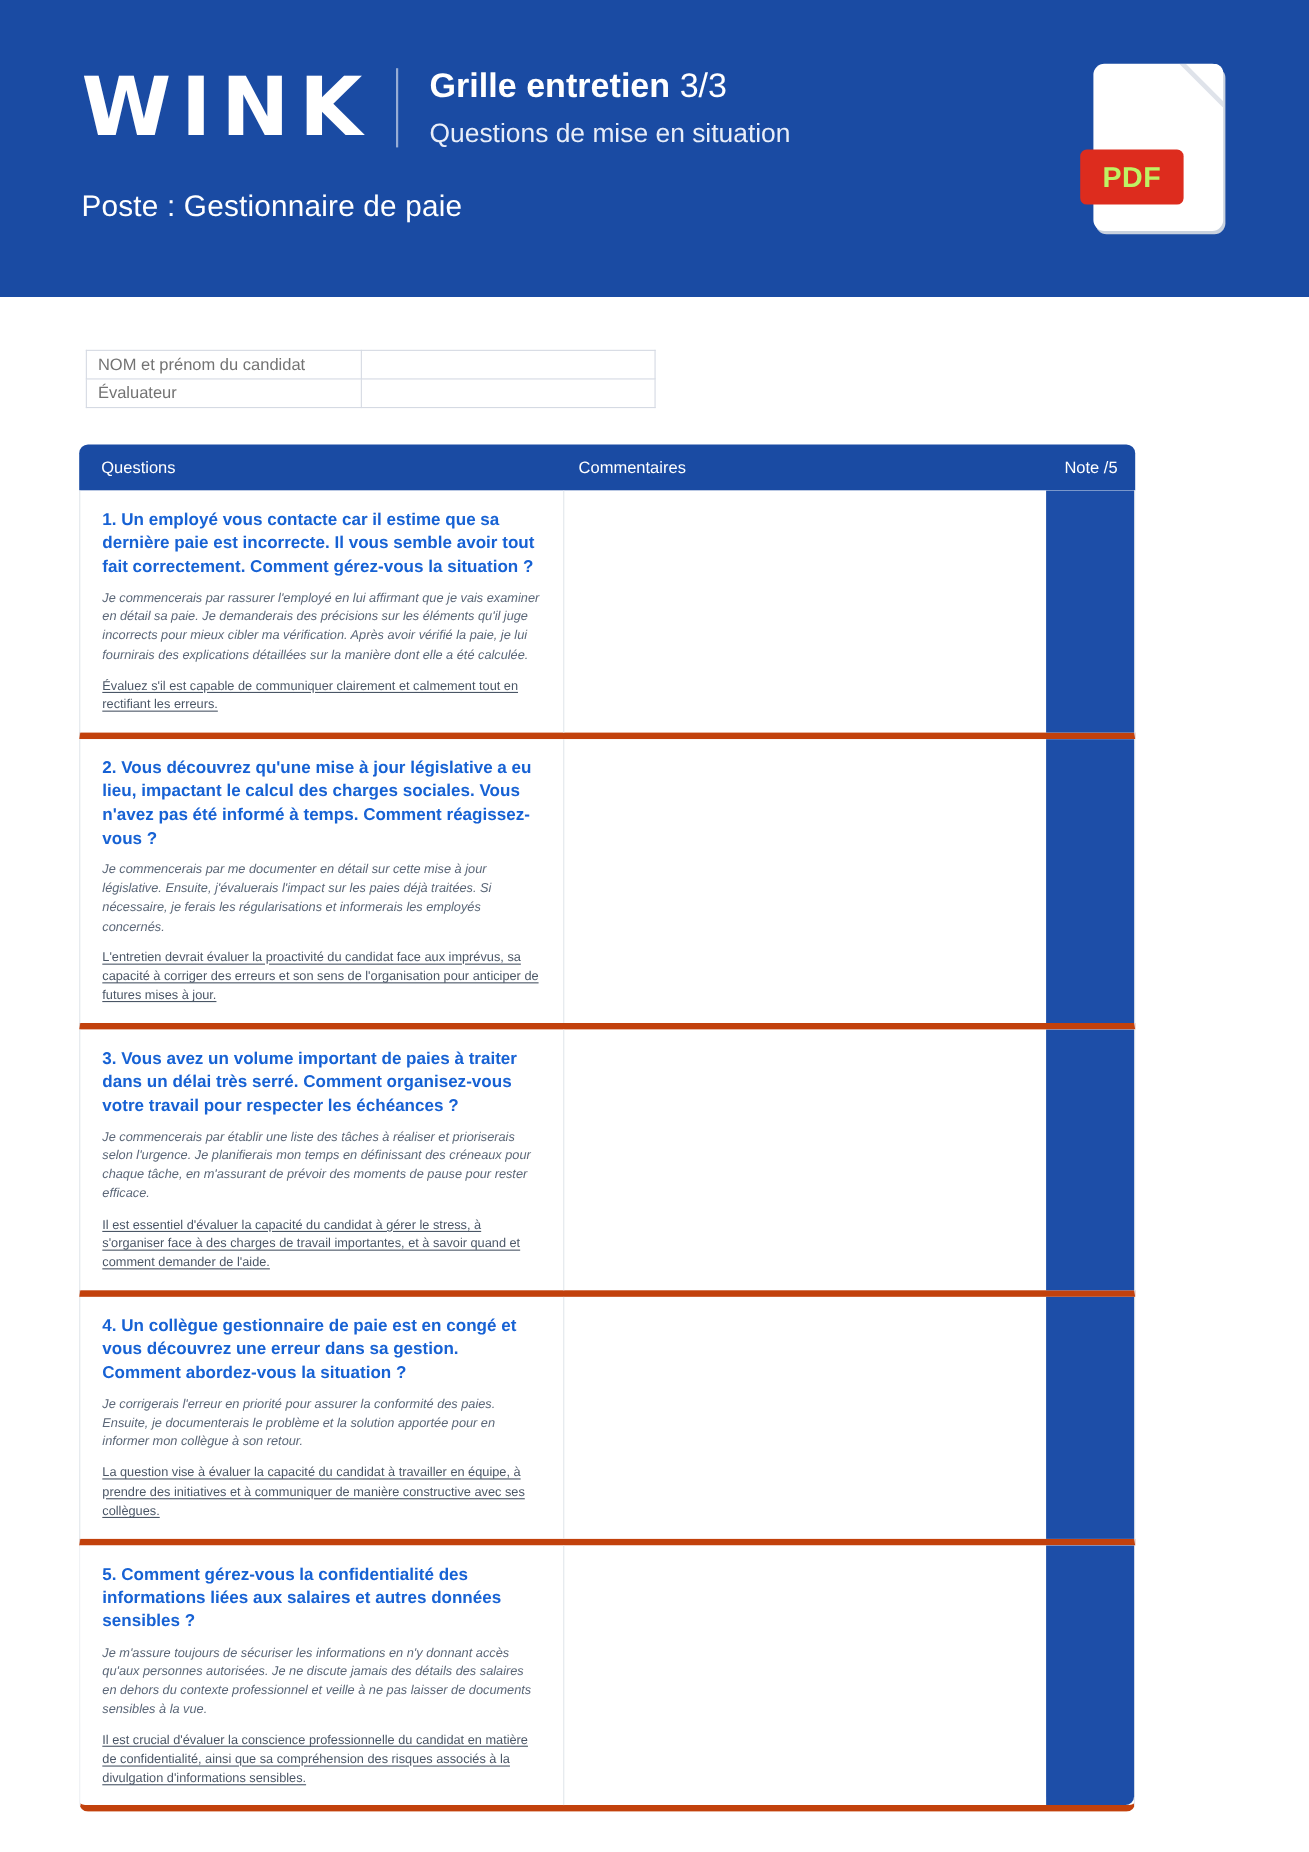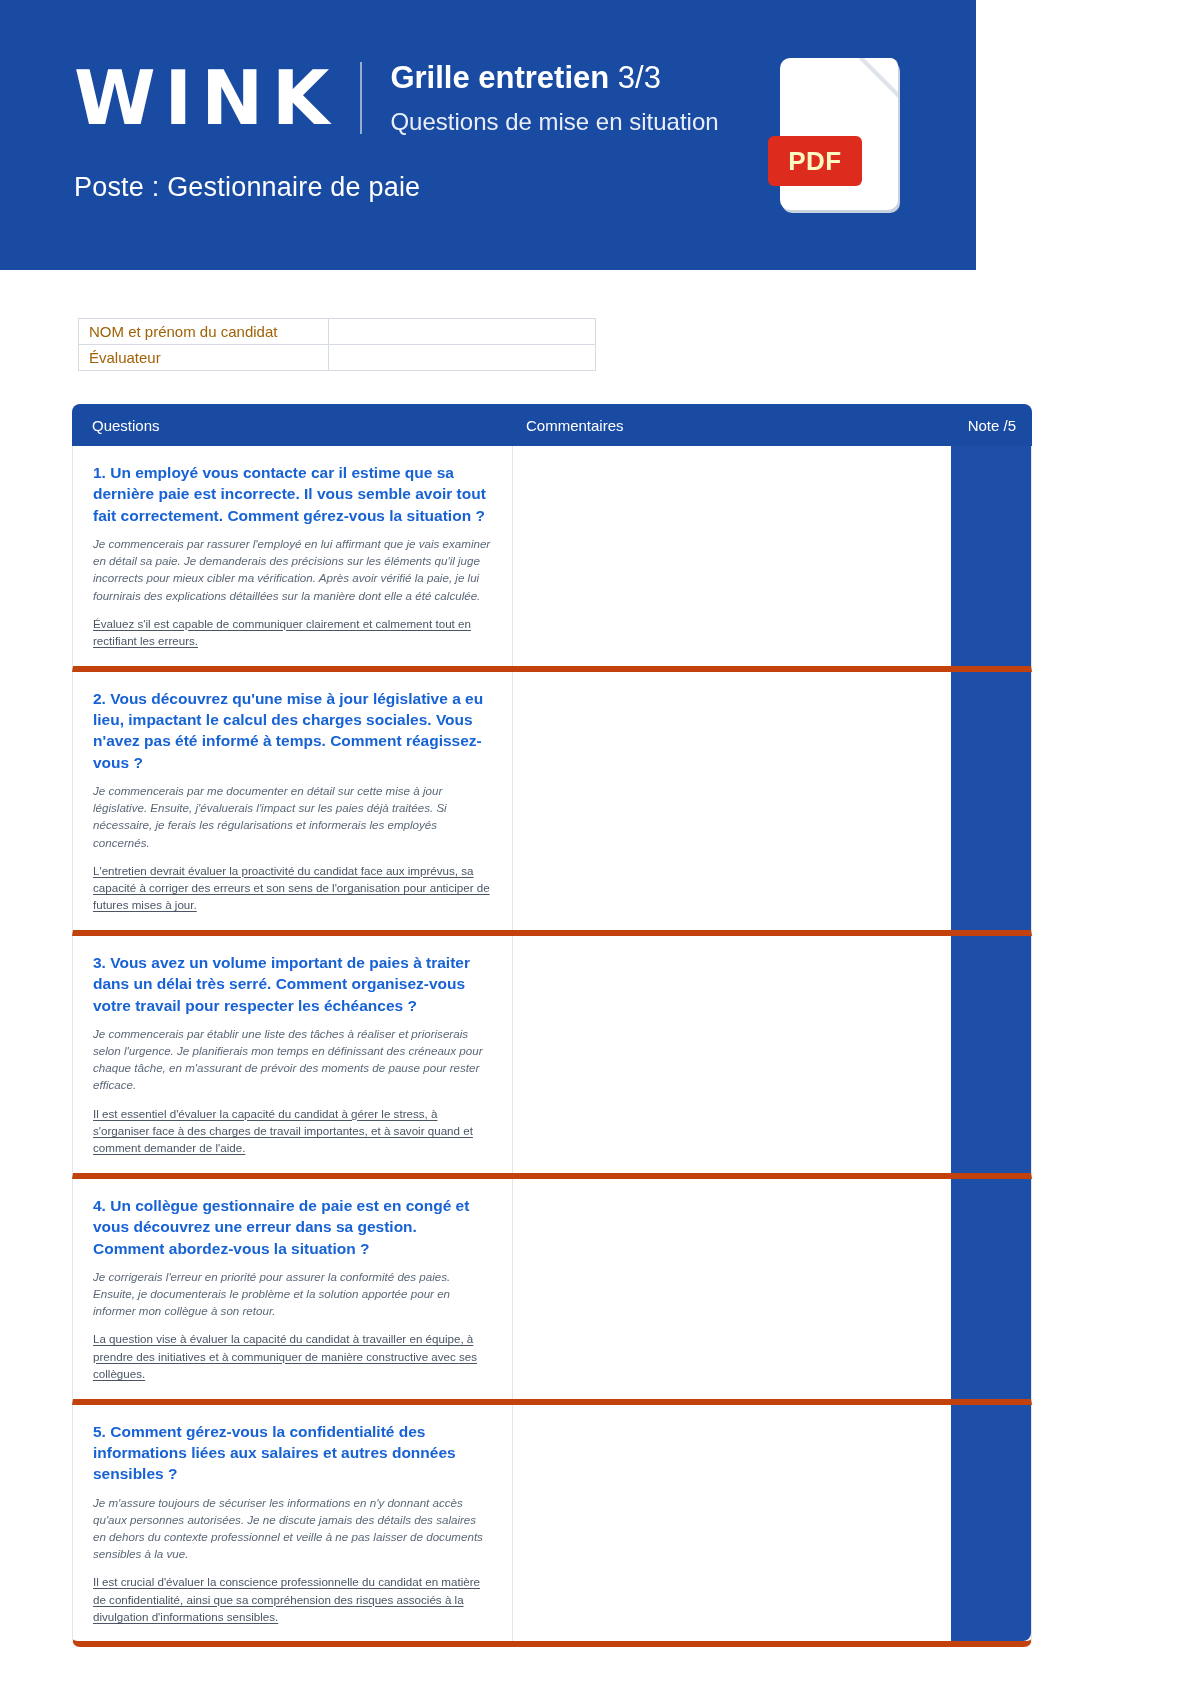--- a/index.html
+++ b/index.html
@@ -18,21 +18,21 @@
     height: 1684px;
     background: #ffffff;
     overflow: hidden;
   }
 
   
   .header-band {
     position: absolute;
     left: 0;
     top: 0;
-    width: 976px;
+    width: 1190px;
     height: 270px;
     background: #1a4ba3;
   }
 
   .header-inner {
     position: absolute;
     left: 74px;
     top: 48px;
     right: 74px;
     height: 100px;
@@ -123,39 +123,39 @@
     position: absolute;
     left: -12px;
     top: 78px;
     width: 94px;
     height: 50px;
     background: #dd2c1e;
     border-radius: 6px;
     display: flex;
     align-items: center;
     justify-content: center;
-    color: #fef9c3;
+    color: #bef264;
     font-weight: 700;
     font-size: 26px;
     letter-spacing: 0.5px;
   }
 
   
   .cand-table {
     position: absolute;
     left: 78px;
     top: 318px;
     width: 518px;
     border-collapse: collapse;
   }
   .cand-table td {
     border: 1px solid #d5dae3;
     height: 26px;
     font-size: 15px;
-    color: #a16207;
+    color: #737373;
     padding: 4px 10px;
     background: #ffffff;
     margin-left: 12px;
   }
   .cand-label { width: 250px; }
   .cand-value { width: 268px; }
 
   
   .grid {
     position: absolute;

